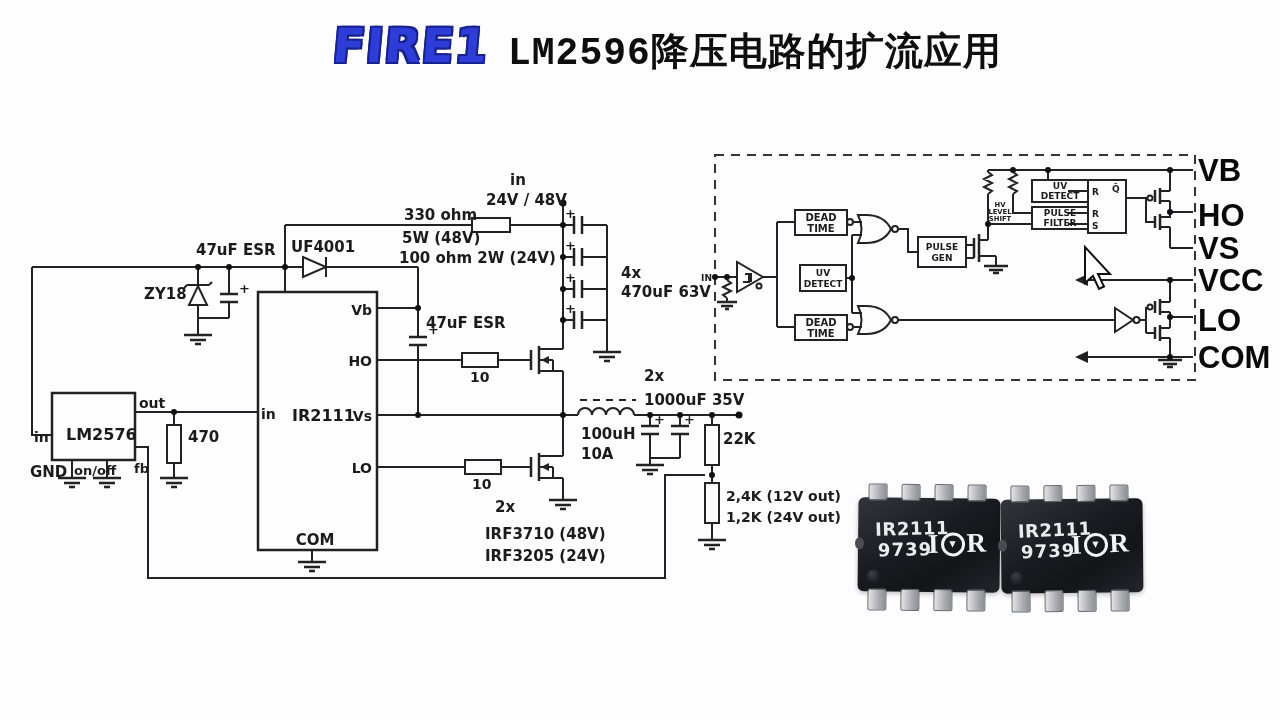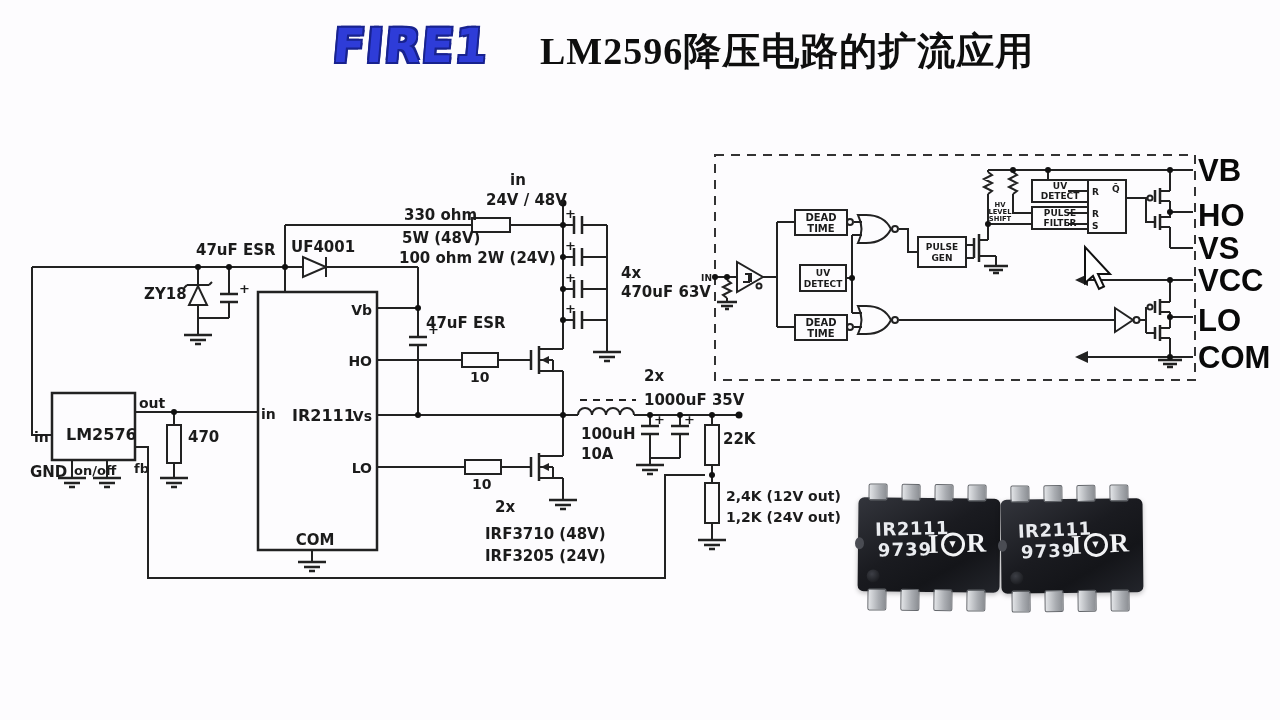--- a/index.html
+++ b/index.html
@@ -2,22 +2,22 @@
 <html><head>
 <meta charset="utf-8">
 <style>
   html,body{margin:0;padding:0;background:#888;}
   #stage{position:relative;width:1280px;height:720px;background:#fdfcfe;overflow:hidden;
          font-family:"DejaVu Sans", sans-serif;}
   
   #logo{position:absolute;left:333px;top:18px;font-size:47px;font-weight:800;
         color:#2e3cd8;transform:skewX(-5deg);letter-spacing:1px;
         text-shadow:2px 2px 0 #18228f,-2px 2px 0 #18228f,2px -2px 0 #18228f,-2px -2px 0 #18228f;}
-  #title{position:absolute;left:540px;top:26px;font-size:38px;font-weight:700;color:#0e0e0e;
-         letter-spacing:1px;font-family:Liberation Serif, serif;}
+  #title{position:absolute;left:508px;top:26px;font-size:38px;font-weight:700;color:#0e0e0e;
+         letter-spacing:1px;font-family:Liberation Mono, monospace;}
   
   svg{position:absolute;left:0;top:0;}
   .w{stroke:#222;stroke-width:2;fill:none;}
   .w25{stroke:#222;stroke-width:2.5;fill:none;}
   .dash{stroke:#333;stroke-width:2;fill:none;stroke-dasharray:9 7;}
   .dash2{stroke:#222;stroke-width:2.2;fill:none;stroke-dasharray:7 6;}
   .dot{fill:#111;}
   .st{font-family:"DejaVu Sans",sans-serif;font-weight:700;fill:#1b1b1b;}
   .s15{font-size:15px;} .s14{font-size:14px;} .s13{font-size:13px;} .s16{font-size:16px;}
   .s10{font-size:10px;} .s9{font-size:9px;} .s7{font-size:6.8px;}

